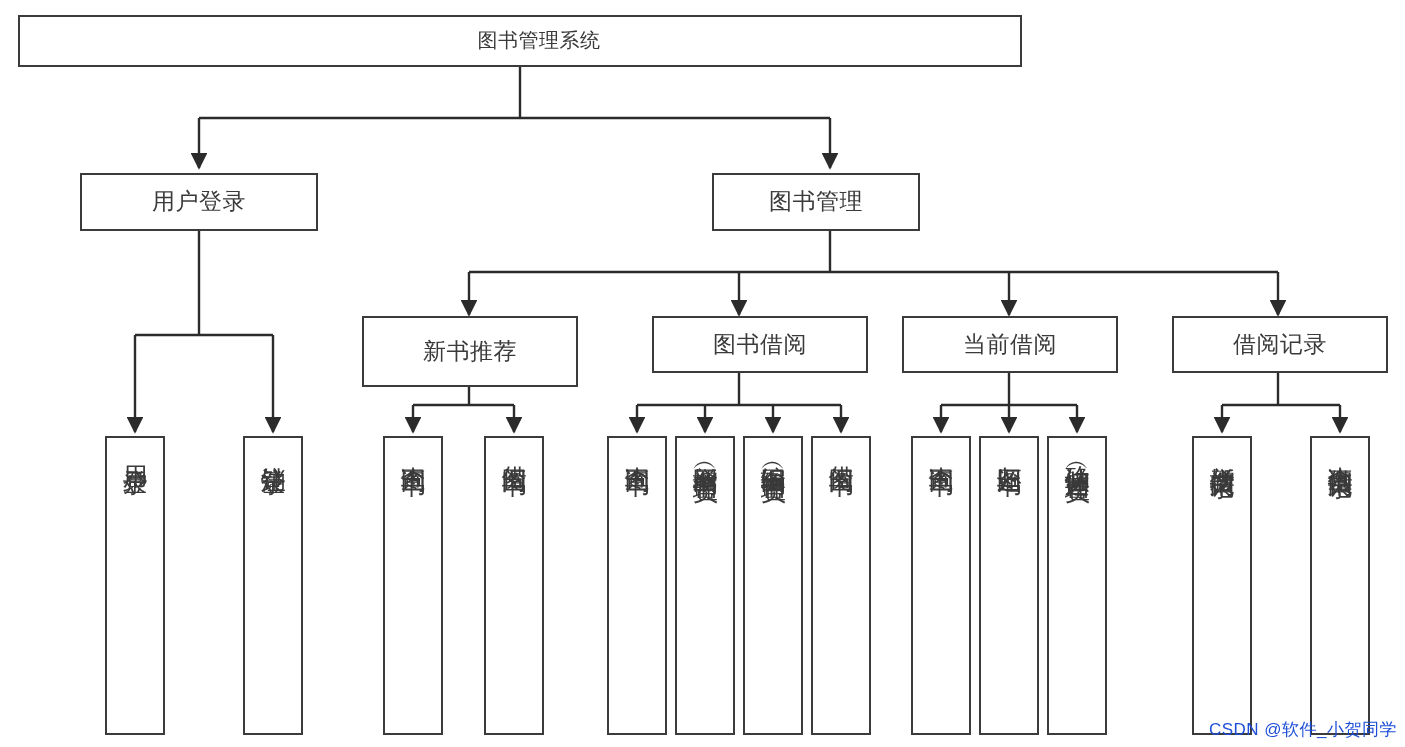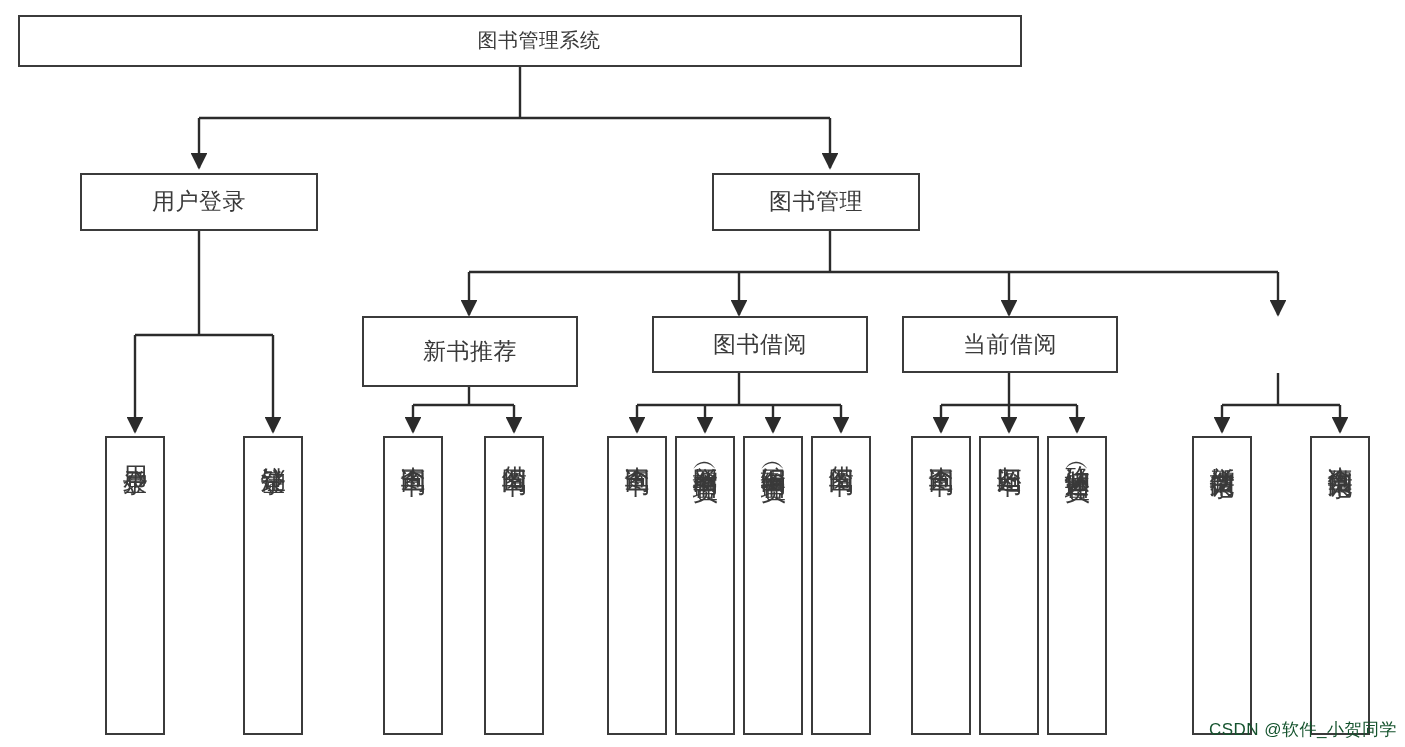--- a/index.html
+++ b/index.html
@@ -64,21 +64,21 @@
     max-height: 285px;
   }
   .node-box.vertical.tall .node-label {
     max-height: 290px;
   }
   #watermark {
     position: absolute;
     right: 8px;
     bottom: 6px;
     font-size: 17px;
-    color: #14532d;
+    color: #1d4ed8;
     letter-spacing: 0.5px;
     white-space: nowrap;
   }
 </style>
 </head>
 <body>
 
 <div id="diagram-root">
 
   <svg id="connector-layer" viewBox="0 0 1405 747" xmlns="http://www.w3.org/2000/svg">
@@ -148,20 +148,23 @@
 
   <div class="node-box horizontal" style="left:362px; top:316px; width:216px; height:71px;">
     <span class="node-label">新书推荐</span>
   </div>
   <div class="node-box horizontal" style="left:632px; top:316px; width:216px; height:57px;margin-left:20px;">
     <span class="node-label">图书借阅</span>
   </div>
   <div class="node-box horizontal" style="left:902px; top:316px; width:216px; height:57px;">
     <span class="node-label">当前借阅</span>
   </div>
+  <div class="node-box horizontal" style="left:1172px; top:316px; width:216px; height:57px;">
+    <span class="node-label">借阅记录</span>
+  </div>
 
   <div class="node-box vertical" style="left:105px; top:436px; width:60px; height:299px;">
     <span class="node-label">用户登录</span>
   </div>
   <div class="node-box vertical" style="left:243px; top:436px; width:60px; height:299px;">
     <span class="node-label">注销登录</span>
   </div>
 
   <div class="node-box vertical" style="left:383px; top:436px; width:60px; height:299px;">
     <span class="node-label">查询图书</span>

